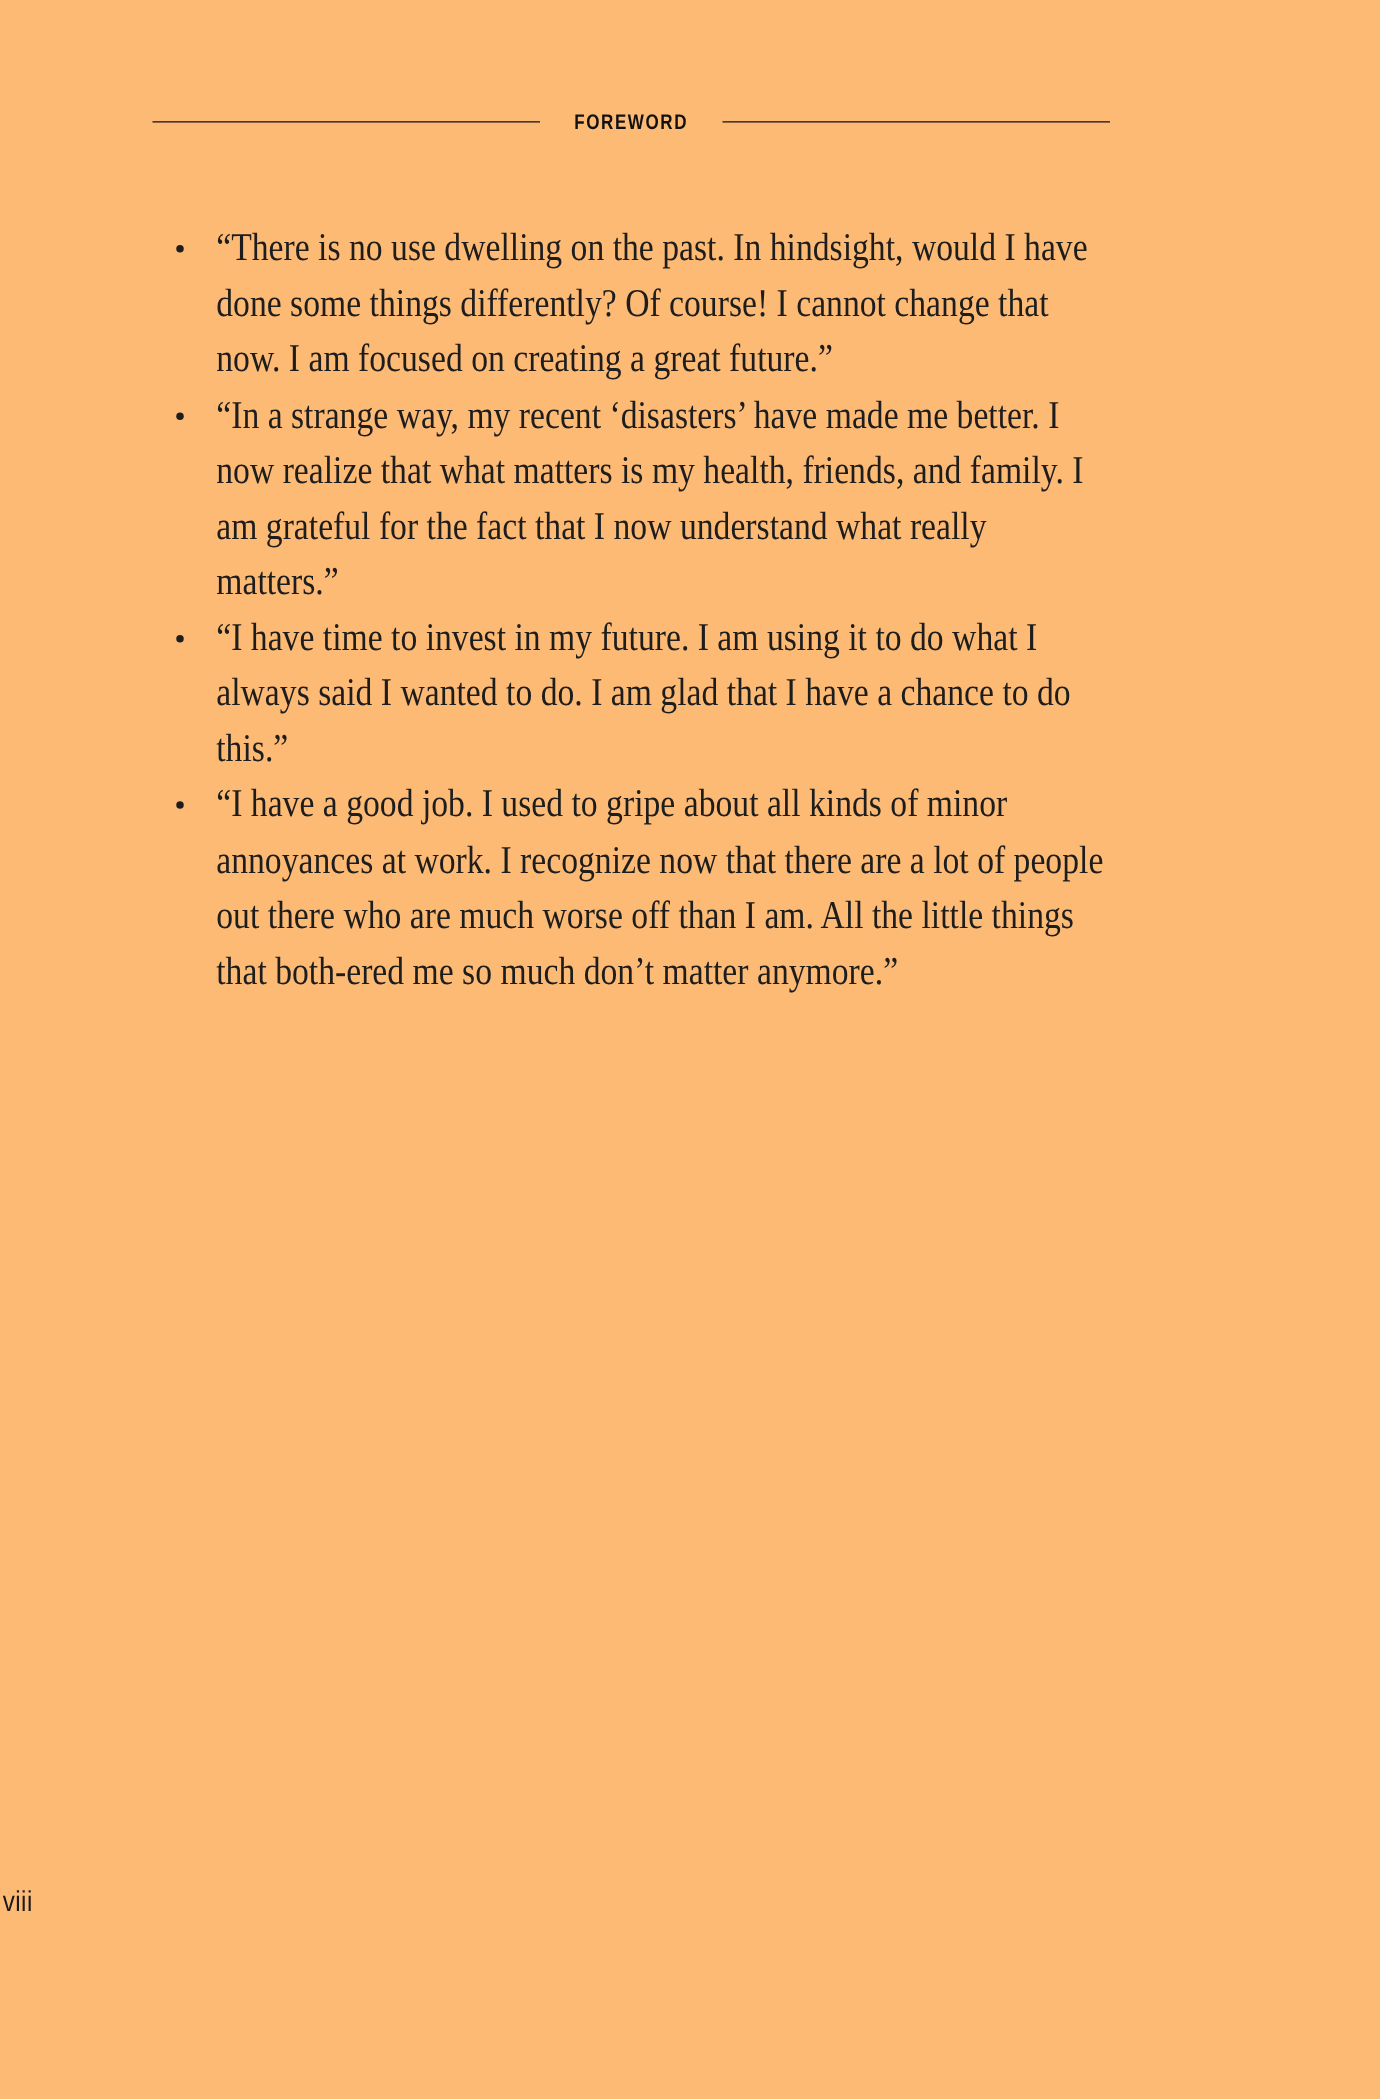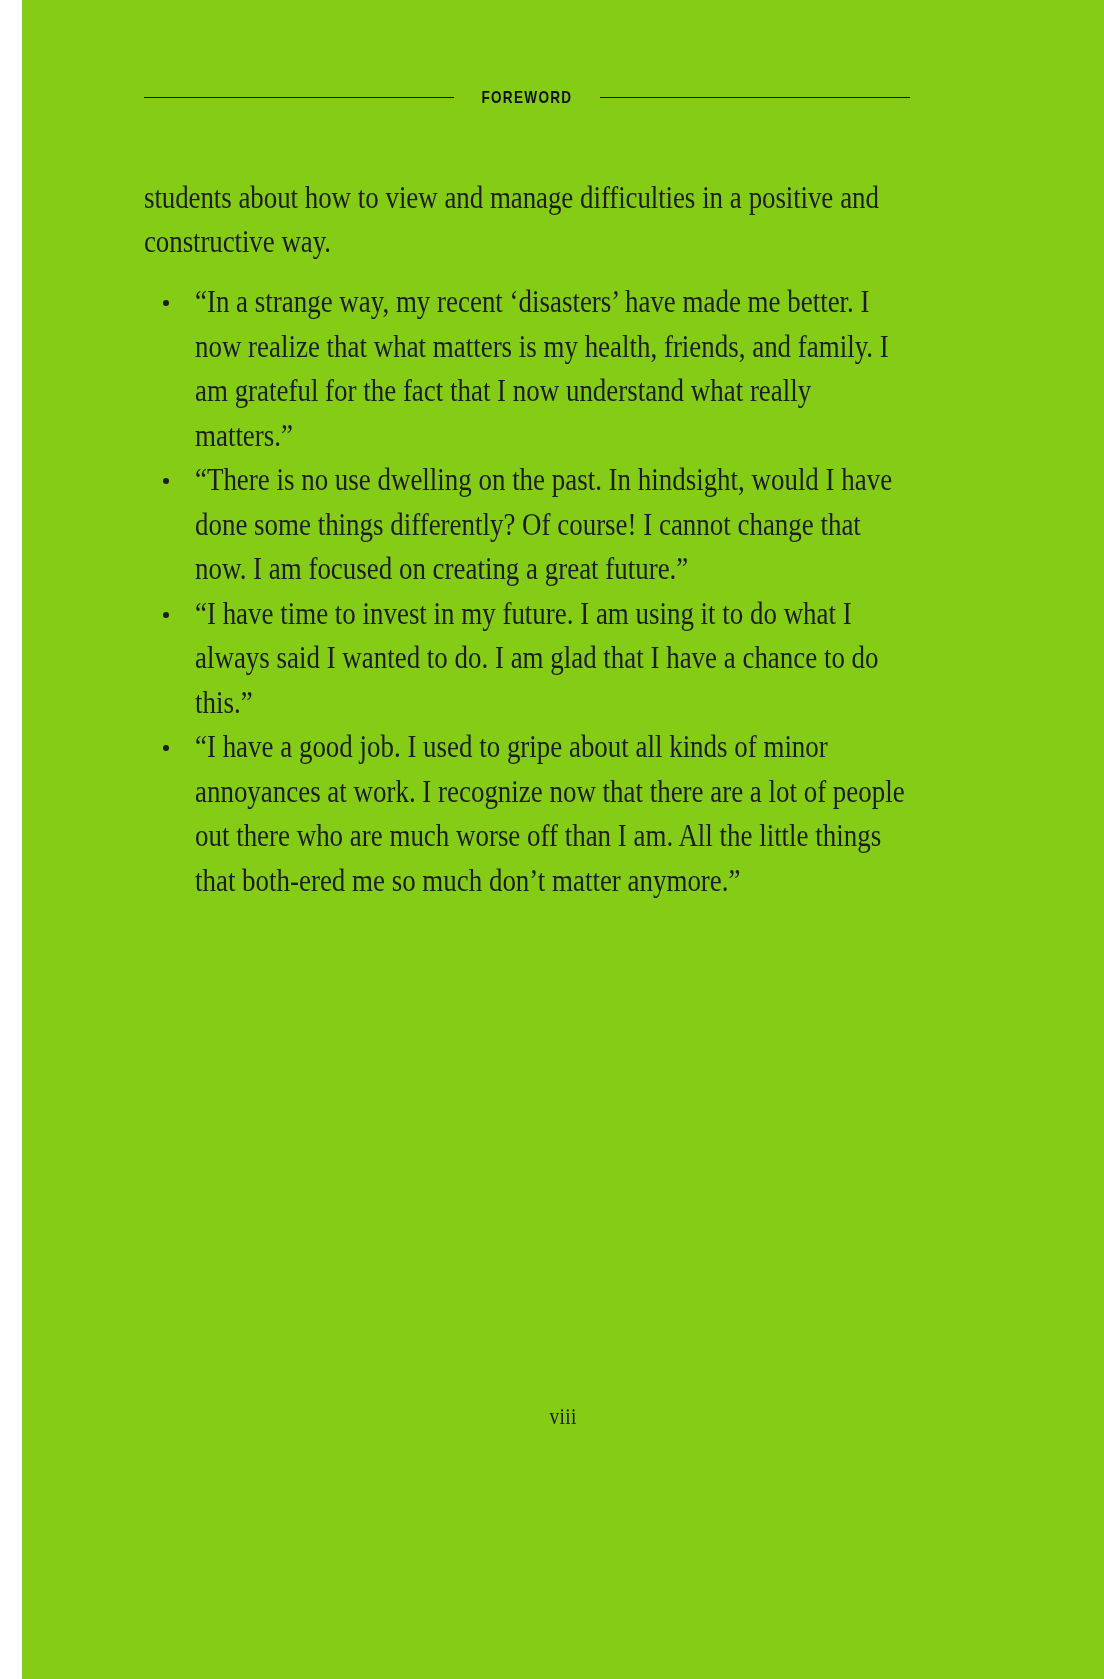--- a/index.html
+++ b/index.html
@@ -13,22 +13,21 @@
     position: relative;
     overflow: hidden;
     font-family: "Liberation Serif", "DejaVu Serif", serif;
     color: #1a1a1a;
     -webkit-font-smoothing: antialiased;
   }
 
   .page {
     position: absolute;
     inset: 0;
-    background: #84cc16;
-    margin-left: 22px;
+    background: #fdba74;
   }
 
   
   .running-head {
     position: absolute;
     left: 122px;
     top: 80px;
     width: 766px;
     height: 34px;
     display: flex;
@@ -124,23 +123,23 @@
   .para-closing .squeeze {
     text-align: justify;
     text-align-last: left;
   }
 
   
   .folio {
     position: absolute;
     left: 0;
     right: 0;
-    top: 1404px;
-    text-align: center;
-    font-family: Liberation Serif, serif;
+    top: 1508px;
+    text-align: left;
+    font-family: Liberation Sans, sans-serif;
     font-size: 23px;
     font-weight: 400;
     color: #1a1a1a;
     letter-spacing: 0.4px;
   }
   .folio-inner {
     display: inline-block;
     transform: scaleX(0.84);
   }
 </style>
@@ -150,32 +149,29 @@
 <div class="page">
 
   <div class="running-head">
     <span class="rule"></span>
     <span class="running-head-title">FOREWORD</span>
     <span class="rule"></span>
   </div>
 
   <div class="textblock">
 
-    <p class="para para-intro">
-      <span class="squeeze">students about how to view and manage difficulties in a positive and constructive way.</span>
-    </p>
 
     <ul class="bullets">
       <li class="bullet-item">
         <span class="bullet-dot"></span>
-        <span class="bullet-text">“In a strange way, my recent ‘disasters’ have made me better. I now realize that what matters is my health, friends, and family. I am grateful for the fact that I now understand what really matters.”</span>
+        <span class="bullet-text">“There is no use dwelling on the past. In hindsight, would I have done some things differently? Of course! I cannot change that now. I am focused on creating a great future.”</span>
       </li>
       <li class="bullet-item">
         <span class="bullet-dot"></span>
-        <span class="bullet-text">“There is no use dwelling on the past. In hindsight, would I have done some things differently? Of course! I cannot change that now. I am focused on creating a great future.”</span>
+        <span class="bullet-text">“In a strange way, my recent ‘disasters’ have made me better. I now realize that what matters is my health, friends, and family. I am grateful for the fact that I now understand what really matters.”</span>
       </li>
       <li class="bullet-item">
         <span class="bullet-dot"></span>
         <span class="bullet-text">“I have time to invest in my future. I am using it to do what I always said I wanted to do. I am glad that I have a chance to do this.”</span>
       </li>
       <li class="bullet-item">
         <span class="bullet-dot"></span>
         <span class="bullet-text">“I have a good job. I used to gripe about all kinds of minor annoyances at work. I recognize now that there are a lot of people out there who are much worse off than I am. All the little things that both-ered me so much don’t matter anymore.”</span>
       </li>
     </ul>

